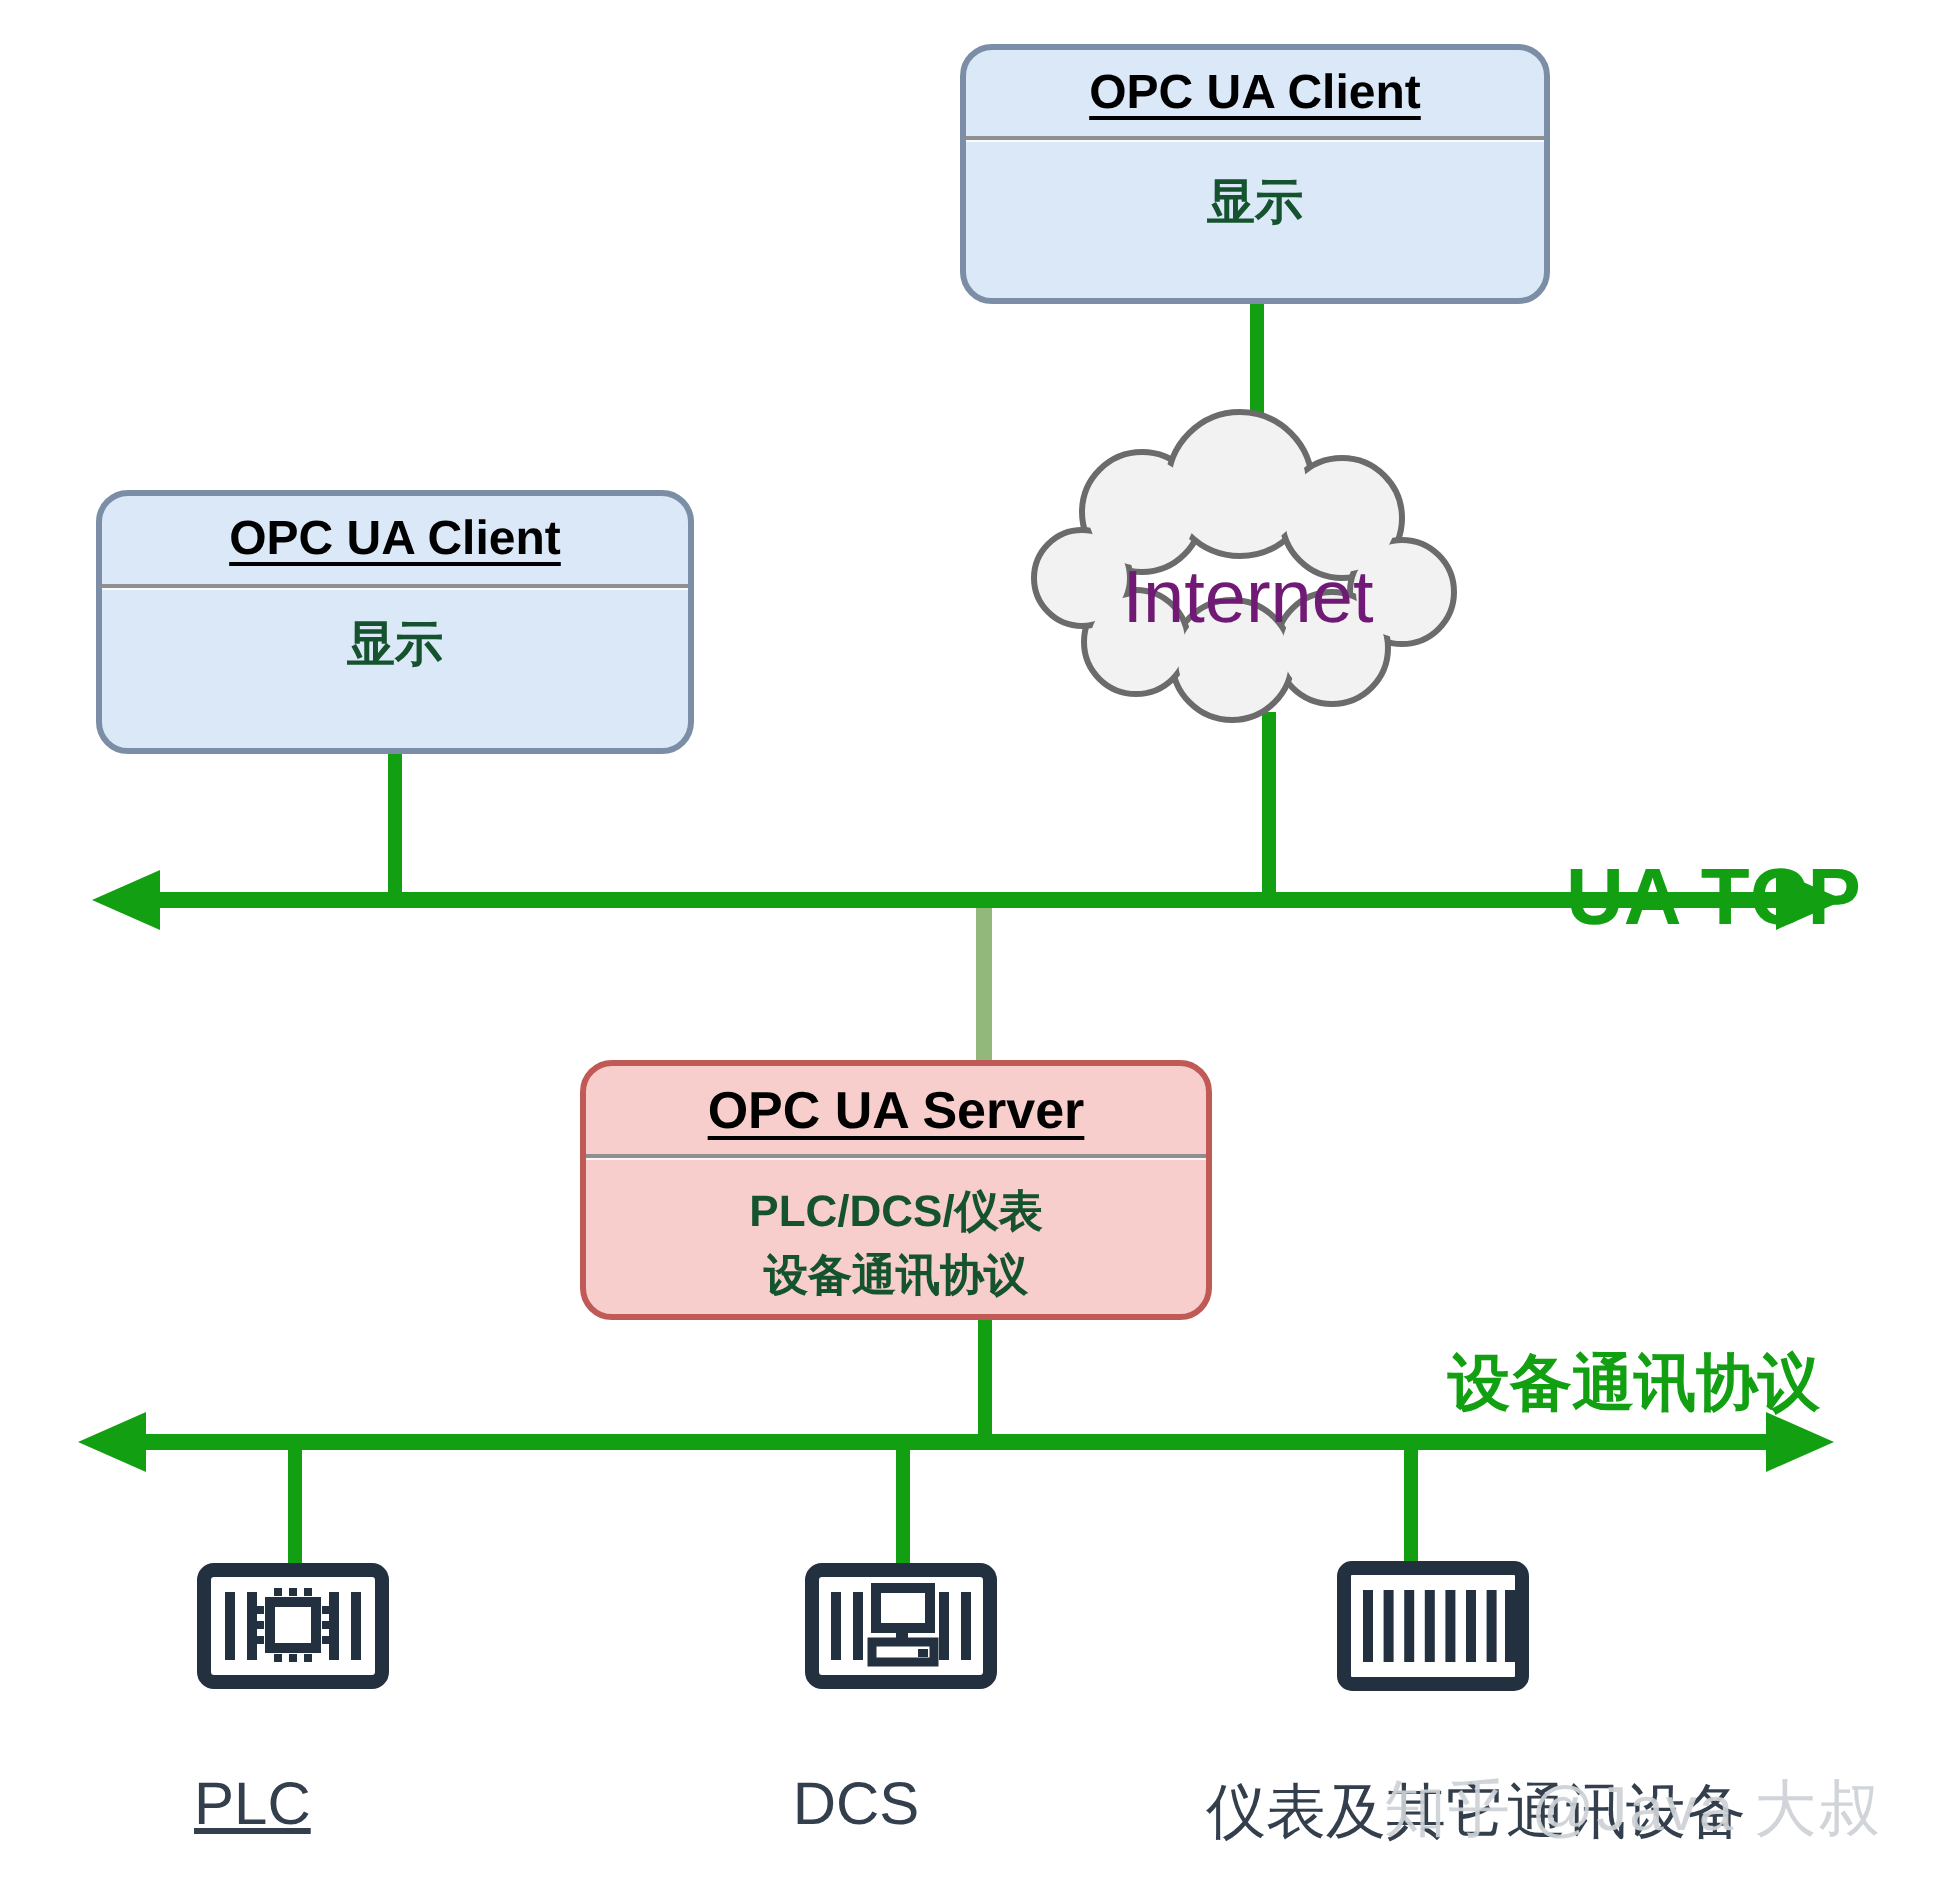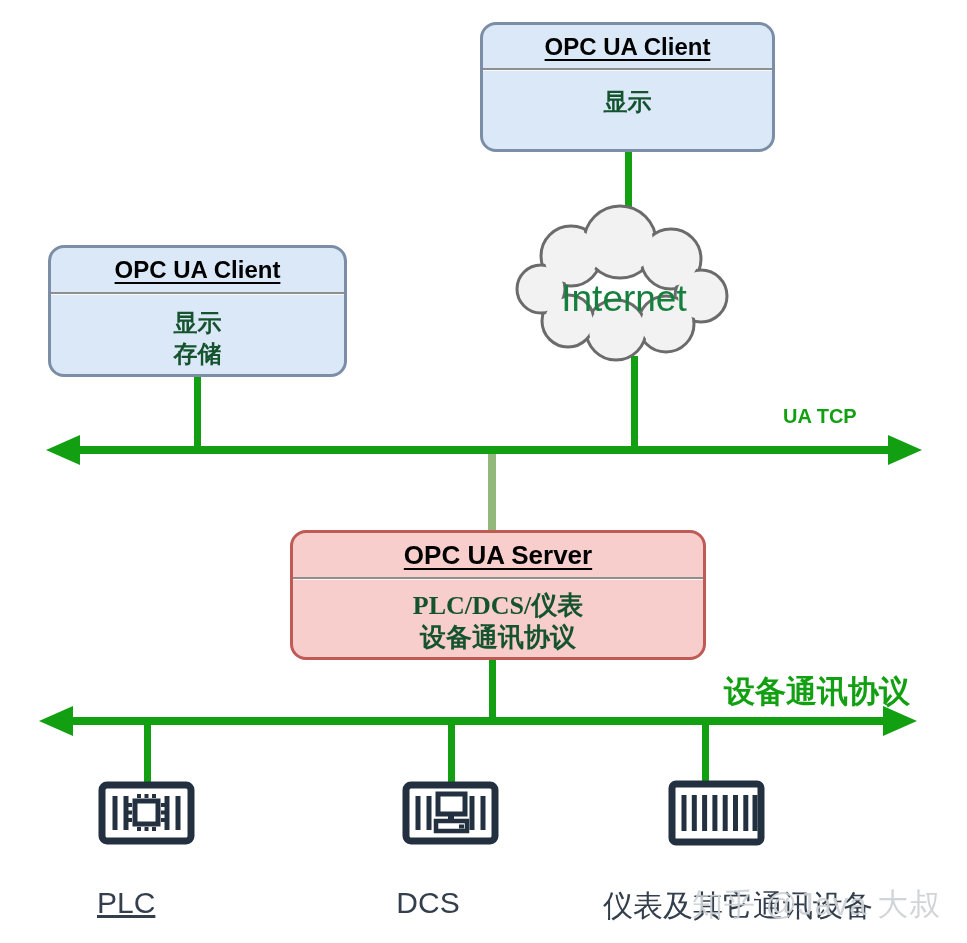--- a/index.html
+++ b/index.html
@@ -35,21 +35,21 @@
   .node.blue{background:var(--client-fill);border-color:var(--client-border);}
   .node.red{background:var(--server-fill);border-color:var(--server-border);}
   .node-title{display:flex;align-items:center;justify-content:center;font-weight:700;
     border-bottom:2px solid #8f8f8f;box-shadow:0 1px 0 rgba(255,255,255,.8);}
   .node-title span{text-decoration:underline;text-underline-offset:4px;}
   .node-body{text-align:center;font-weight:700;color:#14532d;}
 
   
   .cloud-wrap{position:absolute;}
   .cloud-label{position:absolute;left:0;right:0;top:74px;text-align:center;
-    font-size:37px;color:#15803d;font-weight:400;}
+    font-size:37px;color:#701a75;font-weight:400;}
 
   
   .device-icon{position:absolute;}
   .device-label{position:absolute;font-size:30px;color:var(--label-dark);white-space:nowrap;}
 
   .watermark{position:absolute;font-size:31px;color:rgba(205,209,214,0.92);
     white-space:nowrap;z-index:6;font-weight:400;letter-spacing:1px;}
 </style>
 </head>
 <body>
@@ -61,21 +61,21 @@
   <div class="vline" style="left:194px;top:374px;height:78px;"></div>
   <div class="vline sage" style="left:488px;top:452px;height:80px;"></div>
   <div class="vline" style="left:489px;top:656px;height:66px;"></div>
   <div class="vline" style="left:144px;top:722px;height:62px;"></div>
   <div class="vline" style="left:448px;top:722px;height:62px;"></div>
   <div class="vline" style="left:702px;top:722px;height:60px;"></div>
 
   <div class="busline" style="left:74px;top:446px;width:818px;"></div>
   <div class="arrowhead left" style="left:46px;top:435px;"></div>
   <div class="arrowhead right" style="left:888px;top:435px;"></div>
-  <div class="bus-label" style="left:783px;top:405px;font-size:20px;">UA TCP</div>
+  <div class="bus-label" style="left:783px;top:427px;font-size:40px;">UA TCP</div>
 
   <div class="busline" style="left:66px;top:717px;width:820px;"></div>
   <div class="arrowhead left" style="left:39px;top:706px;"></div>
   <div class="arrowhead right" style="left:883px;top:706px;"></div>
   <div class="bus-label" style="left:724px;top:671px;font-size:31px;">设备通讯协议</div>
 
   <div class="node blue" style="left:480px;top:22px;width:295px;height:130px;">
     <div class="node-title" style="height:45px;font-size:24px;">
       <span>OPC UA Client</span>
     </div>
@@ -83,21 +83,20 @@
       <div>显示</div>
     </div>
   </div>
 
   <div class="node blue" style="left:48px;top:245px;width:299px;height:132px;">
     <div class="node-title" style="height:46px;font-size:24px;">
       <span>OPC UA Client</span>
     </div>
     <div class="node-body" style="padding-top:13px;font-size:24px;line-height:31px;">
       <div>显示</div>
-      <div>存储</div>
     </div>
   </div>
 
   <div class="cloud-wrap" style="left:508px;top:204px;width:232px;height:164px;">
     <svg width="232" height="164" viewBox="0 0 232 164">
       <g stroke="#6b6b6b" stroke-width="3" fill="#f2f2f2">
         <circle cx="63" cy="52" r="30"></circle>
           <circle cx="112" cy="38" r="36"></circle>
         <circle cx="163" cy="55" r="30"></circle>
           <circle cx="193" cy="92" r="26"></circle>
@@ -113,25 +112,25 @@
           <circle cx="193" cy="92" r="23"></circle>
         <circle cx="158" cy="120" r="25"></circle>
           <circle cx="108" cy="126" r="27"></circle>
         <circle cx="60" cy="117" r="23"></circle>
           <circle cx="33" cy="85" r="21"></circle>
       </g>
     </svg>
     <div class="cloud-label">Internet</div>
   </div>
 
-  <div class="node red" style="left:290px;top:530px;width:416px;height:130px;">
+  <div class="node red" style="left:290px;top:530px;width:316px;height:130px;">
     <div class="node-title" style="height:46px;font-size:26px;">
       <span>OPC UA Server</span>
     </div>
-    <div class="node-body" style="padding-top:11px;font-size:26px;line-height:32px;font-family:Liberation Serif, serif;">
+    <div class="node-body" style="padding-top:11px;font-size:22px;line-height:32px;">
       <div>PLC/DCS/仪表</div>
       <div>设备通讯协议</div>
     </div>
   </div>
 
   <div class="device-icon" style="left:98px;top:781px;">
     <svg width="97" height="64" viewBox="0 0 97 64">
       <g stroke="#233040" fill="none">
         <rect x="4" y="4" width="89" height="56" rx="5" stroke-width="7" fill="#fff"></rect>
         <line x1="17" y1="15" x2="17" y2="49" stroke-width="5"></line>

